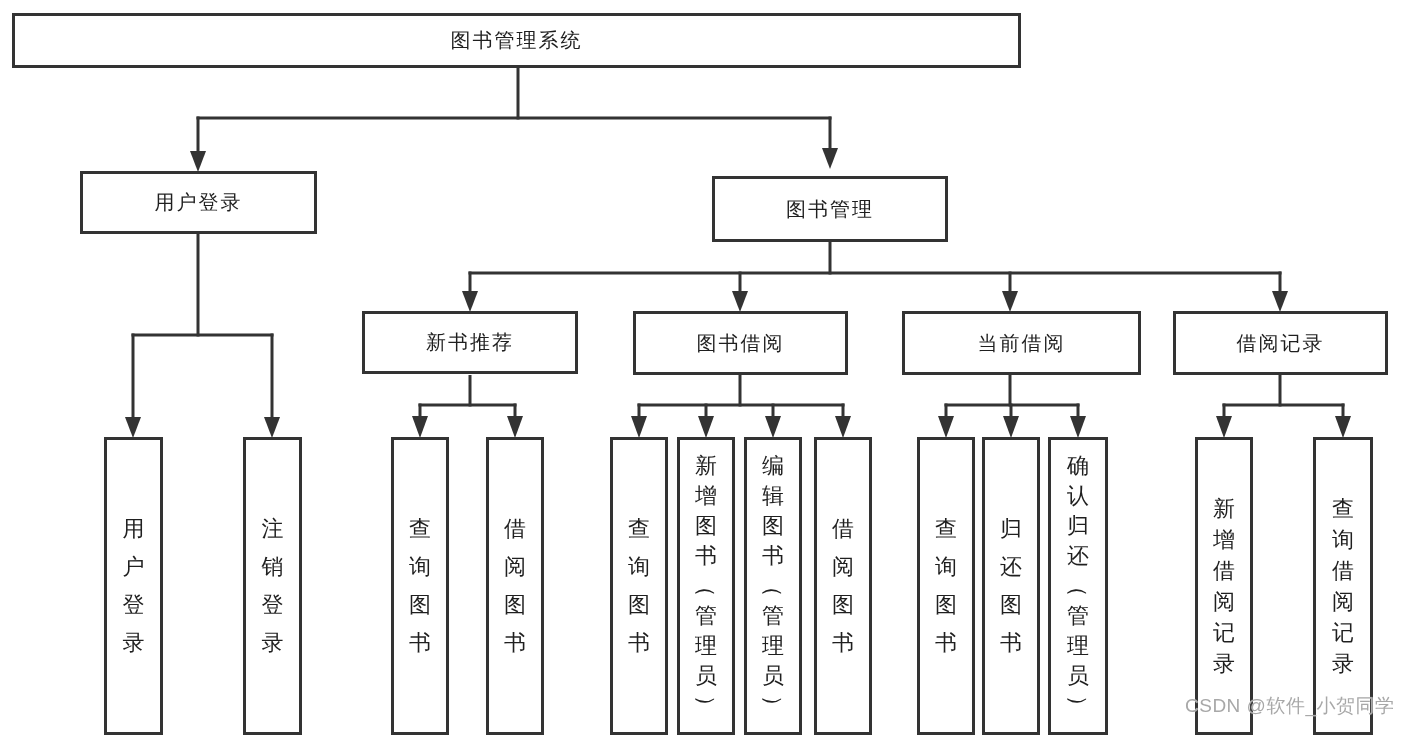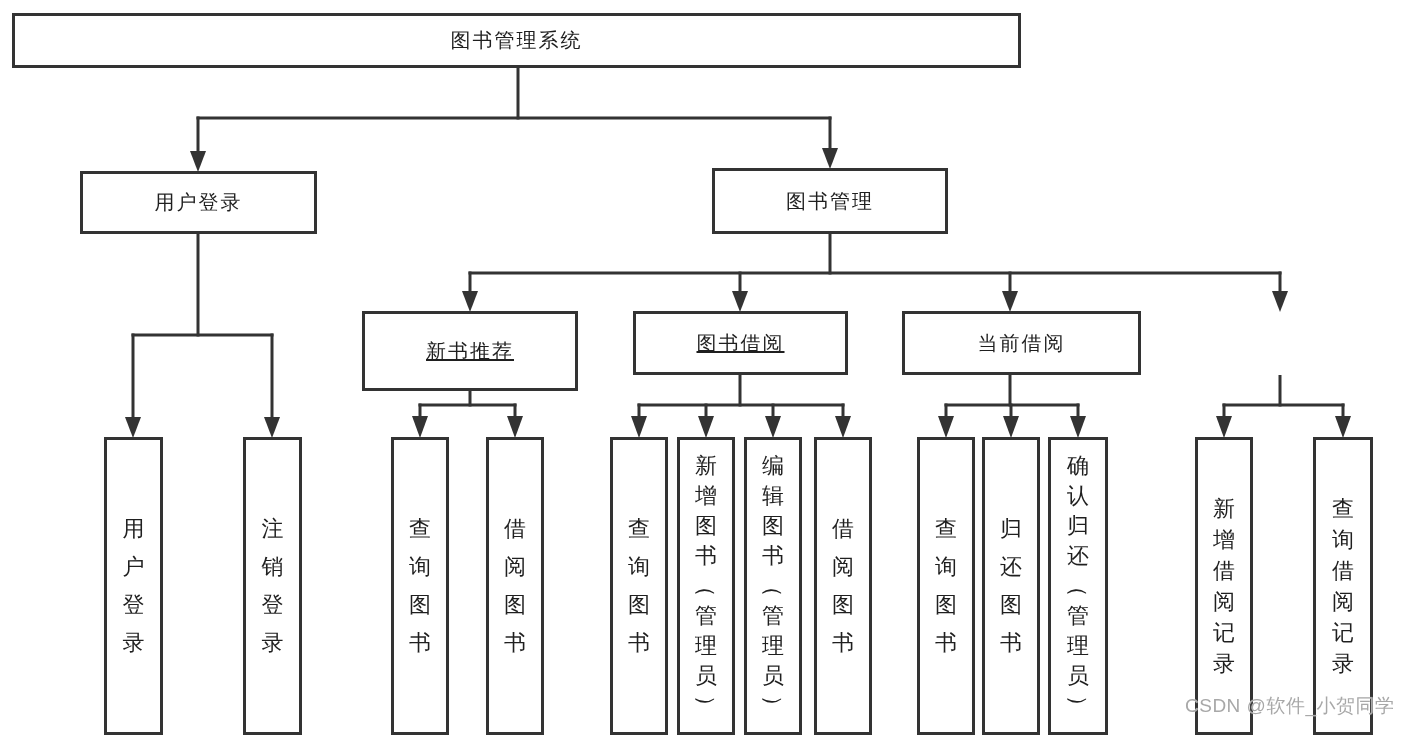--- a/index.html
+++ b/index.html
@@ -29,24 +29,24 @@
     z-index:1;
   }
   .h-label{font-size:20px;letter-spacing:2px;white-space:nowrap;}
   .vtext{display:flex;flex-direction:column;align-items:center;}
   .vchar{display:block;font-size:22px;line-height:1;}
   .vchar.rot{transform:rotate(90deg);}
   
   .n-root{left:12px;top:13px;width:1009px;height:55px;}
   
   .n-user-login{left:80px;top:171px;width:237px;height:63px;text-align:right;}
-  .n-book-mgmt{left:712px;top:168px;width:236px;height:66px;text-align:right;}
-  
-  .n-new-books{left:362px;top:311px;width:216px;height:80px;text-decoration:underline;}
-  .n-borrowing{left:633px;top:311px;width:215px;height:64px;text-decoration:underline;}
+  .n-book-mgmt{left:712px;top:176px;width:236px;height:66px;text-align:right;}
+  
+  .n-new-books{left:362px;top:311px;width:216px;height:63px;}
+  .n-borrowing{left:633px;top:311px;width:215px;height:64px;}
   .n-current  {left:902px;top:311px;width:239px;height:64px;}
   .n-records  {left:1173px;top:311px;width:215px;height:64px;}
   
   .leaf{top:437px;height:298px;}
   .lf-0{left:104px;width:59px;}
   .lf-1{left:243px;width:59px;}
   .lf-2{left:391px;width:58px;}
   .lf-3{left:486px;width:58px;}
   .lf-4{left:610px;width:58px;}
   .lf-5{left:677px;width:58px;}
@@ -145,20 +145,23 @@
 
   <div class="node n-new-books">
     <span class="h-label">新书推荐</span>
   </div>
   <div class="node n-borrowing">
     <span class="h-label">图书借阅</span>
   </div>
   <div class="node n-current">
     <span class="h-label">当前借阅</span>
   </div>
+  <div class="node n-records">
+    <span class="h-label">借阅记录</span>
+  </div>
 
   <div class="node leaf lf-0">
     <span class="vtext" style="gap: 16px;">
         <span class="vchar">用</span>
         <span class="vchar">户</span>
         <span class="vchar">登</span>
         <span class="vchar">录</span>
       </span>
   </div>
   <div class="node leaf lf-1">

